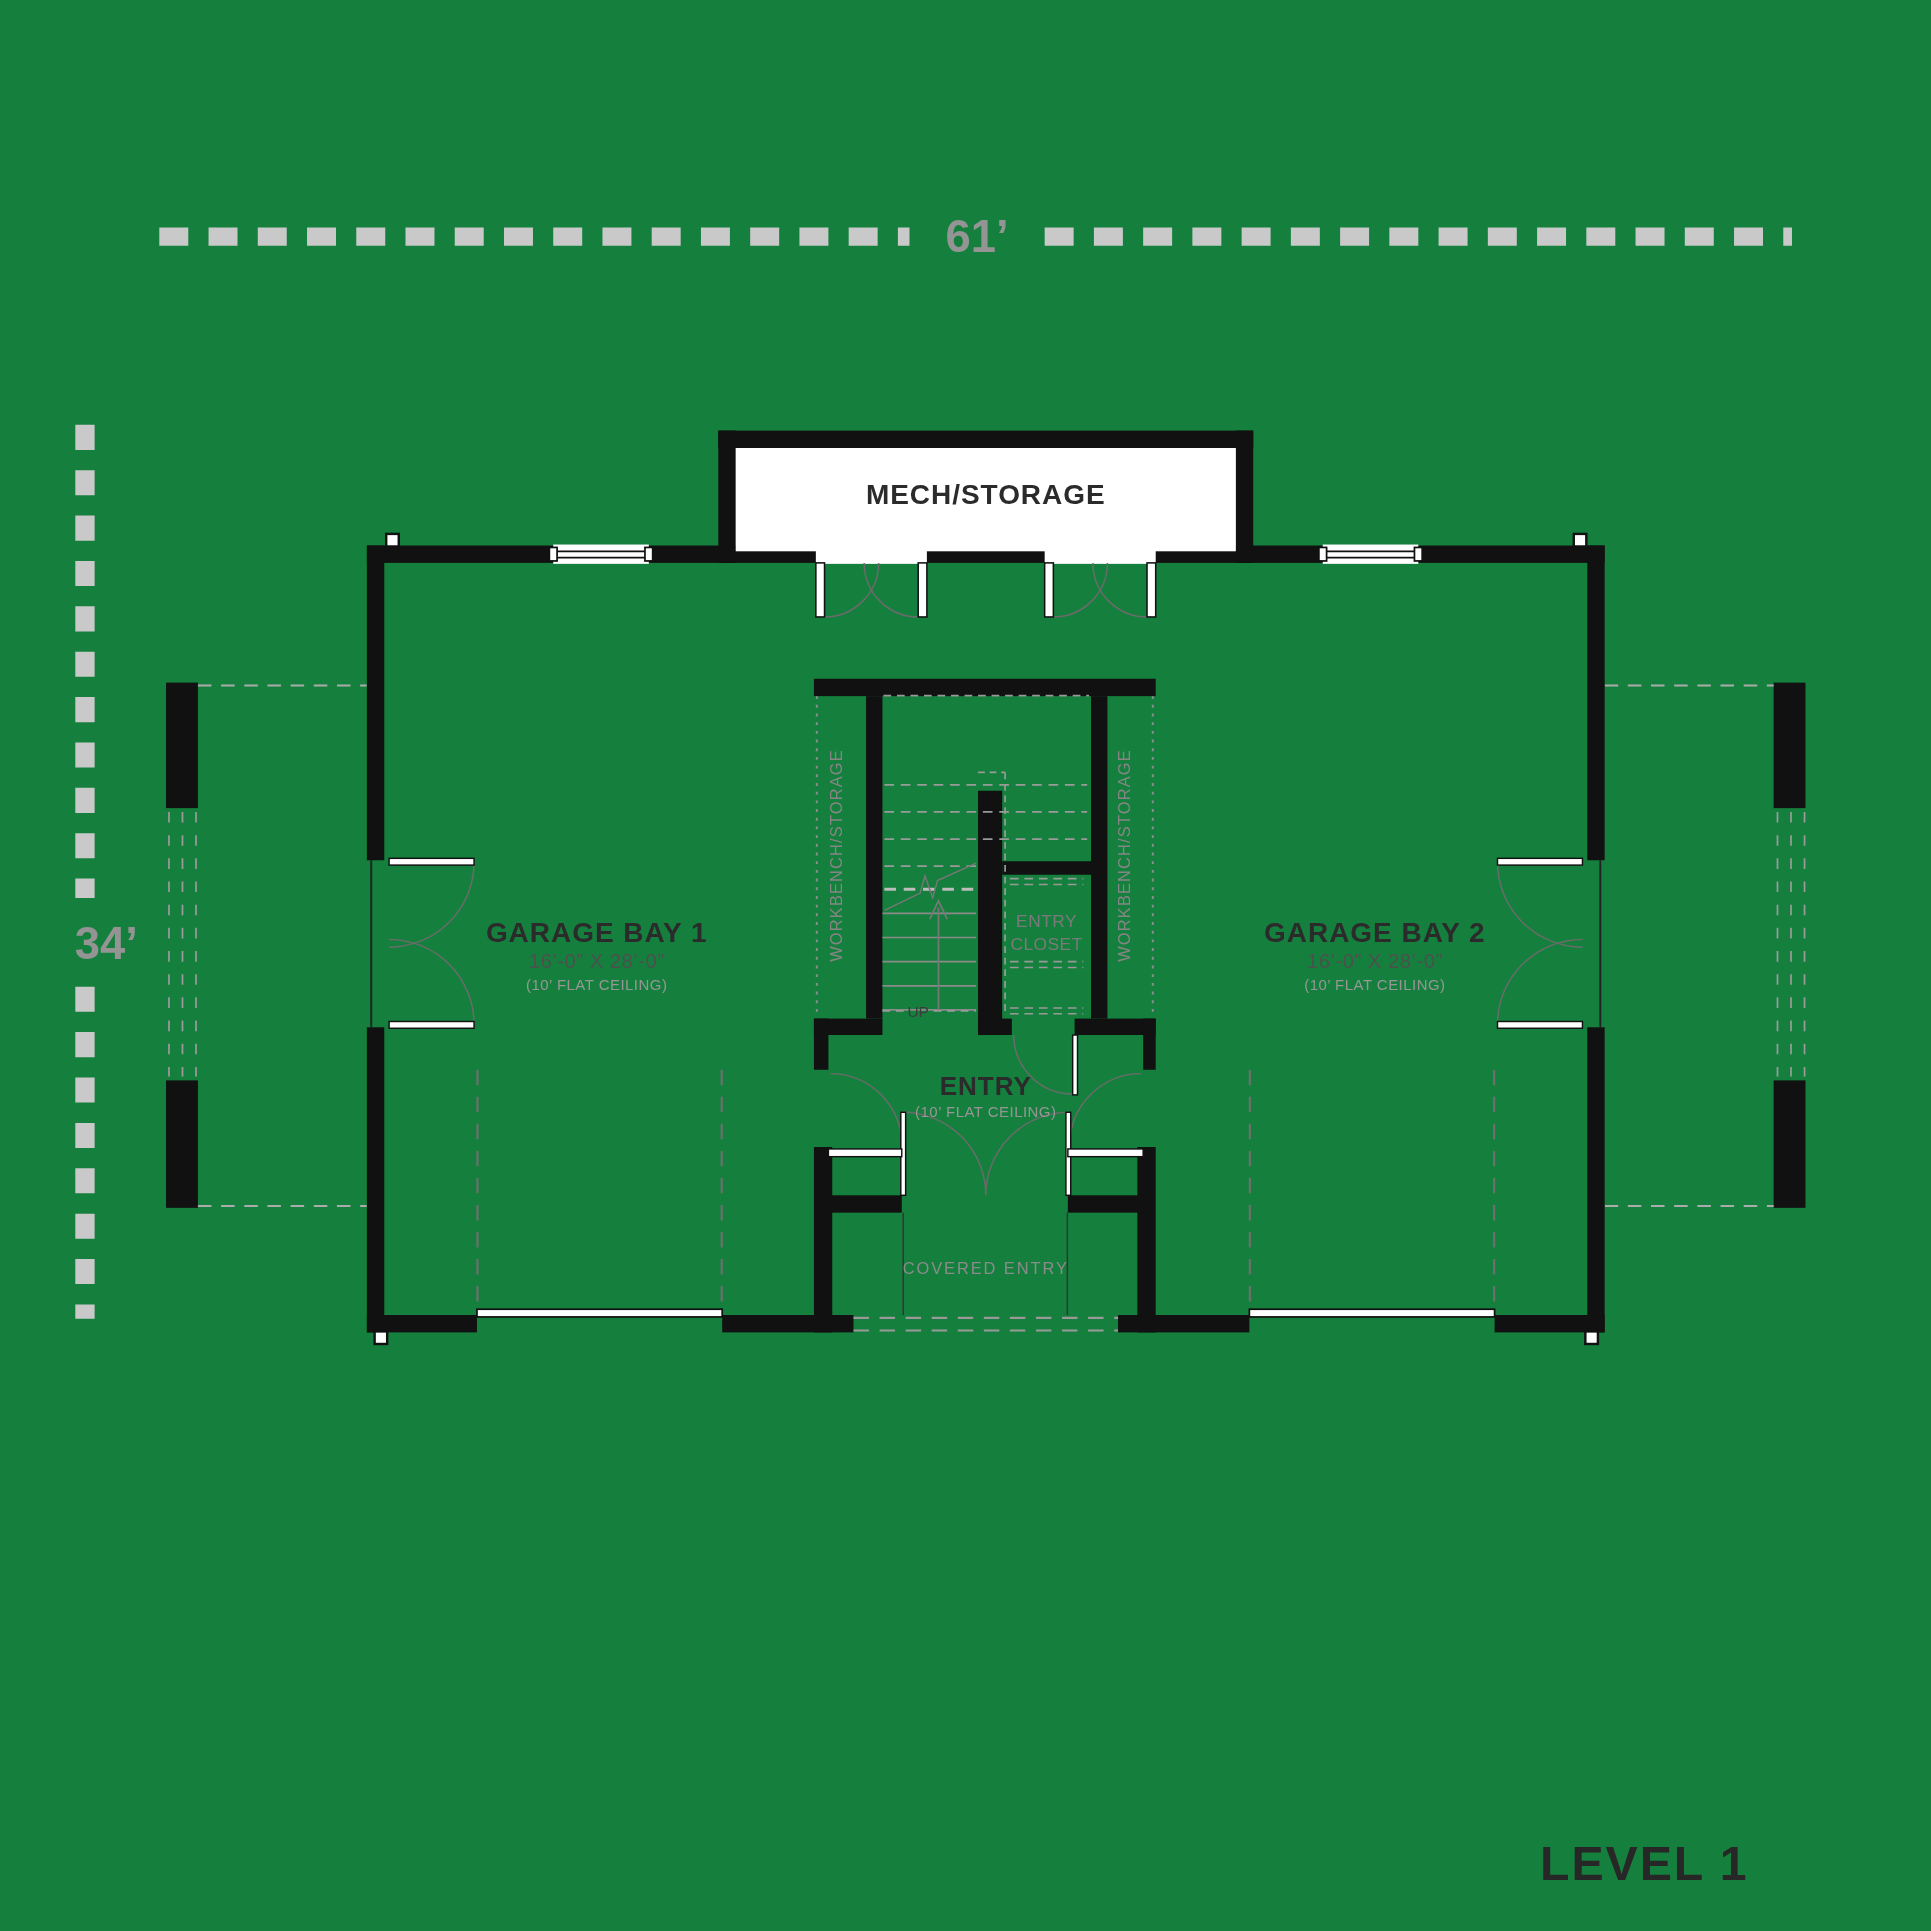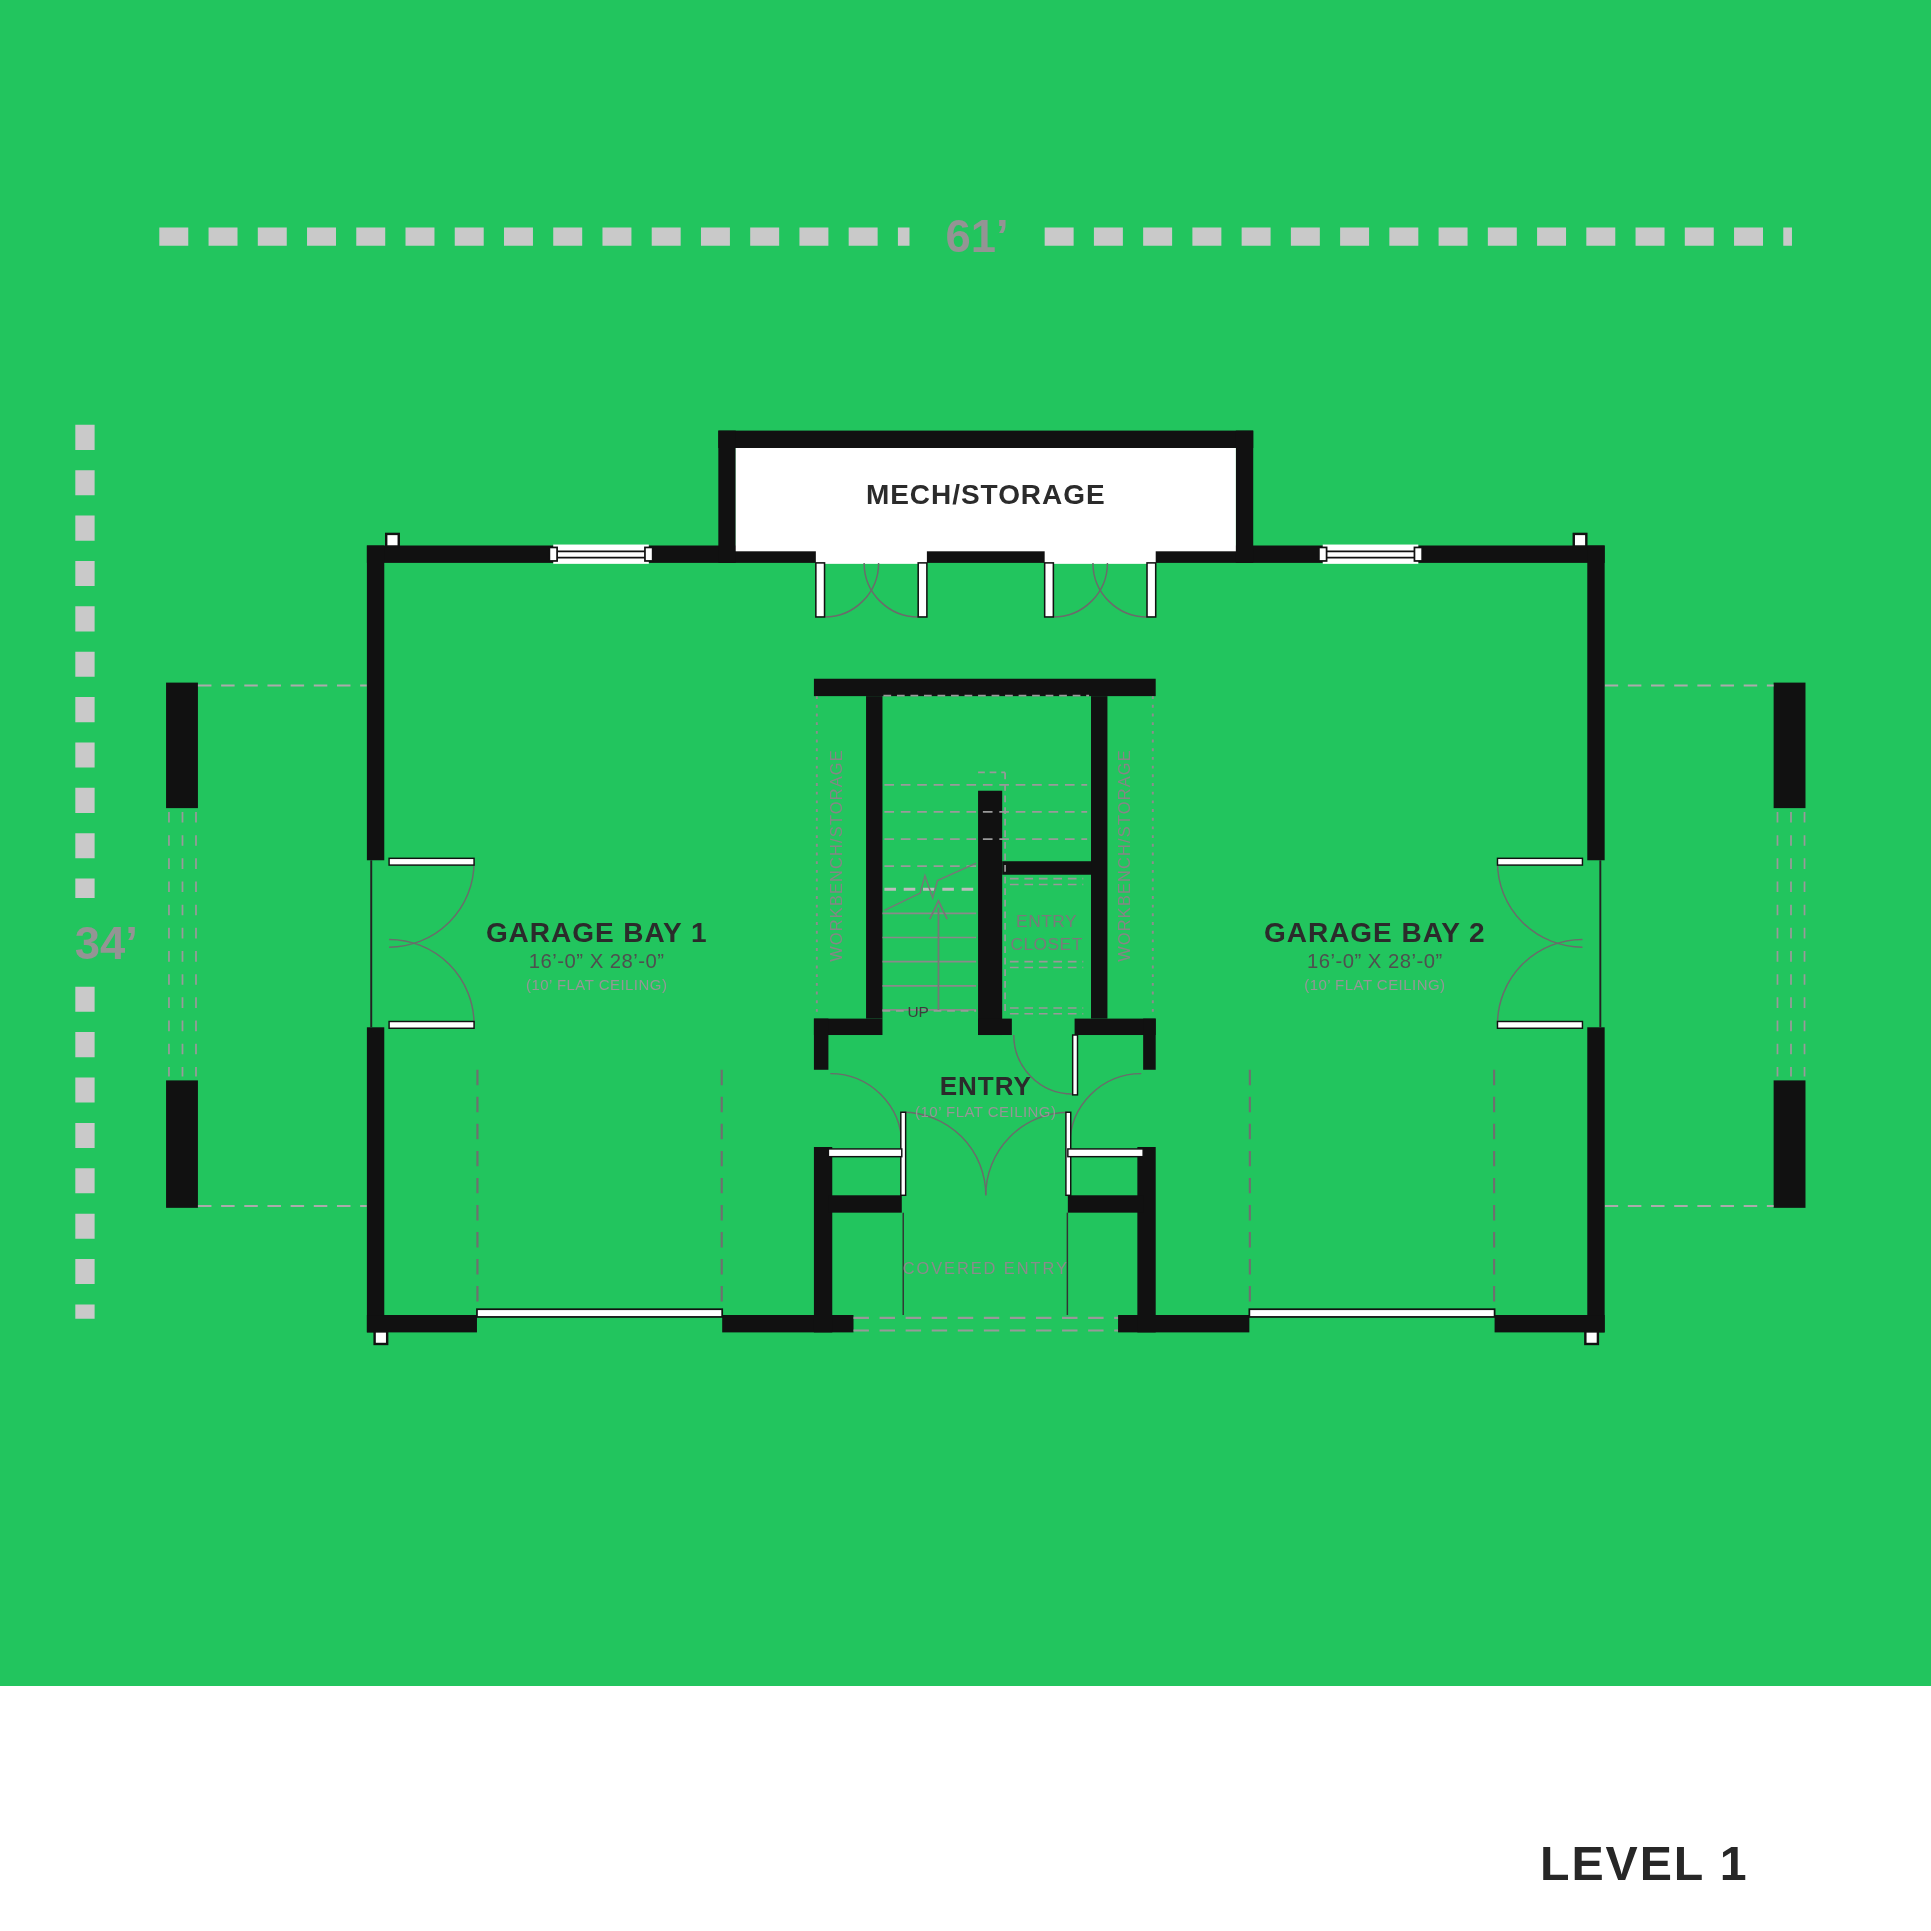--- a/index.html
+++ b/index.html
@@ -1,17 +1,17 @@
 <!DOCTYPE html>
 <html><head>
 <meta charset="utf-8">
 <style>
   html,body{margin:0;padding:0;background:#ffffff;}
   body{width:1931px;height:1931px;font-family:"Liberation Sans",sans-serif;}
-  .plan-wrap{width:1931px;height:1686px;position:relative;background:#22c55e;}
+  .plan-wrap{width:1931px;height:1931px;position:relative;background:#15803d;}
   svg{display:block;}
   text{font-family:"Liberation Sans",sans-serif;}
   .room-title{font-weight:bold;fill:#2b2b2b;letter-spacing:1px;}
   .room-size{fill:#4f4f4f;letter-spacing:0.5px;}
   .room-note{fill:#969696;letter-spacing:0.5px;}
   .gray-label{fill:#8b8b8b;letter-spacing:2px;}
   .dim-label{font-weight:bold;fill:#949494;}
   .level-label{font-weight:bold;fill:#272727;letter-spacing:2px;}
 </style>
 </head>

